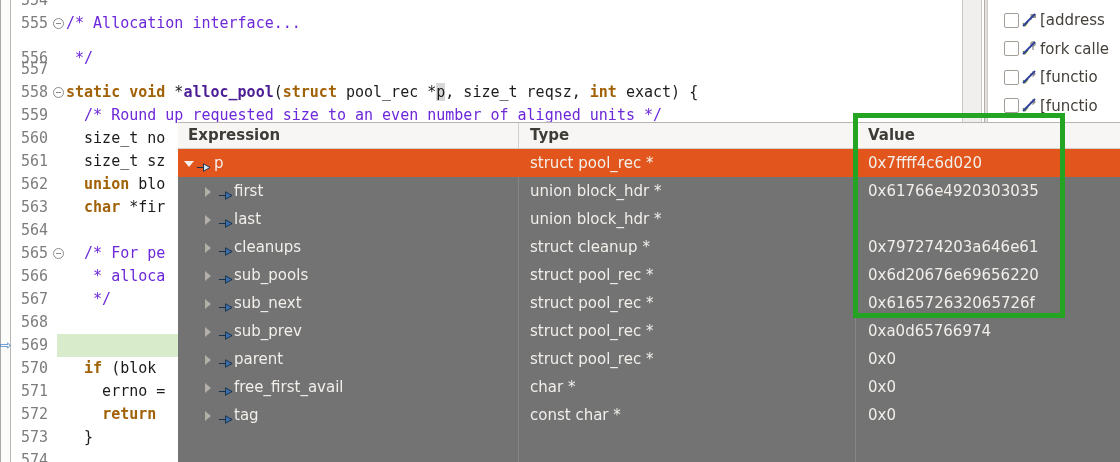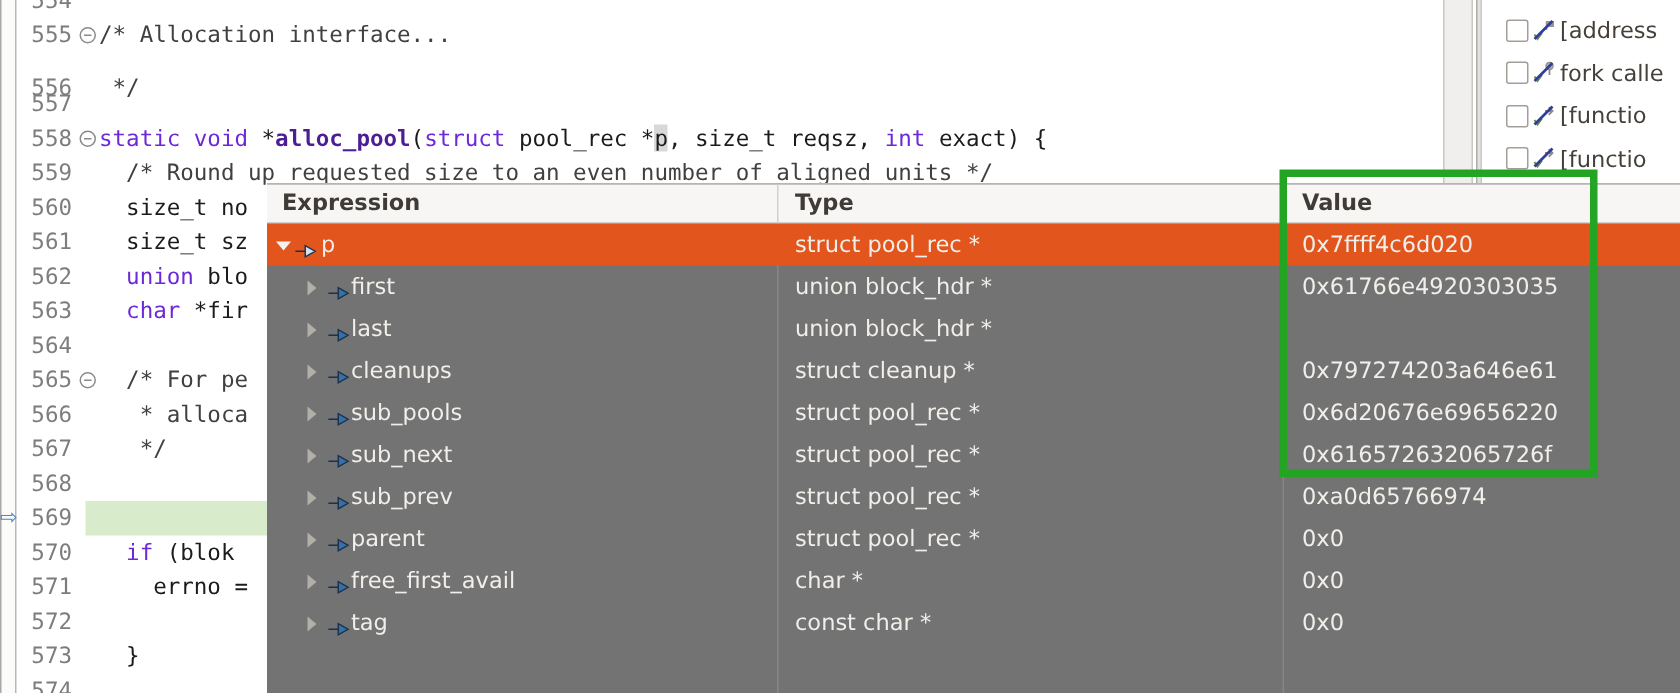--- a/index.html
+++ b/index.html
@@ -11,23 +11,23 @@
   .annot-ruler{position:absolute;left:0;top:0;width:11px;height:462px;background:#fbfbfa;
                border-left:1px solid #a8a8a8;border-right:1px solid #b9b7b4;box-sizing:border-box;}
   .line{position:absolute;left:0;width:962px;height:23px;line-height:23px;}
   .ln{position:absolute;left:13px;width:35px;text-align:right;
       font-family:"DejaVu Sans Mono",monospace;font-size:15px;color:#7d7d7d;}
   .fold-circle{position:absolute;left:53px;top:6px;width:9px;height:9px;border:1px solid #8a8a8a;
                border-radius:50%;box-sizing:content-box;background:#fff;}
   .fold-circle .dash{position:absolute;left:2px;top:4px;width:5px;height:1px;background:#8a8a8a;}
   .code{position:absolute;left:66px;white-space:pre;
         font-family:"DejaVu Sans Mono",monospace;font-size:15px;color:#1b1b1b;}
-  .kw{color:#6d28d9;font-weight:normal;}
+  .kw{color:#a16207;font-weight:bold;}
   .fn{color:#4c1d95;font-weight:bold;}
-  .com{color:#404040;}
+  .com{color:#6d28d9;}
   .occ{background:#d8d8d8;}
   .pl{color:#1b1b1b;}
   .hl{position:absolute;left:57px;width:121px;top:0;height:23px;background:#d8eccb;}
   .ptr{position:absolute;left:0px;top:0;width:12px;color:#4b86c8;font-size:14px;line-height:23px;}
 
   
   .ov-ruler{position:absolute;left:962px;top:0;width:20px;height:462px;background:#f0efed;
             border-left:1px solid #c9c7c4;border-right:1px solid #c9c7c4;box-sizing:border-box;z-index:5;}
   .sash{position:absolute;left:984px;top:0;width:4px;height:462px;background:#e3e1de;
         border-left:1px solid #b1aeaa;border-right:1px solid #cbc9c6;box-sizing:border-box;z-index:5;}
@@ -151,20 +151,21 @@
         <div class="line" style="top: 357px;">
           <span class="ln">570</span>
           <span class="code"><span class="pl">  </span><span class="kw">if</span><span class="pl"> (blok</span></span>
         </div>
         <div class="line" style="top: 380px;">
           <span class="ln">571</span>
           <span class="code"><span class="pl">    errno =</span></span>
         </div>
         <div class="line" style="top: 403px;">
           <span class="ln">572</span>
+          <span class="code"><span class="pl">    </span><span class="kw">return</span></span>
         </div>
         <div class="line" style="top: 426px;">
           <span class="ln">573</span>
           <span class="code"><span class="pl">  }</span></span>
         </div>
         <div class="line" style="top: 449px;">
           <span class="ln">574</span>
           <span class="code"></span>
         </div>
       </div>

